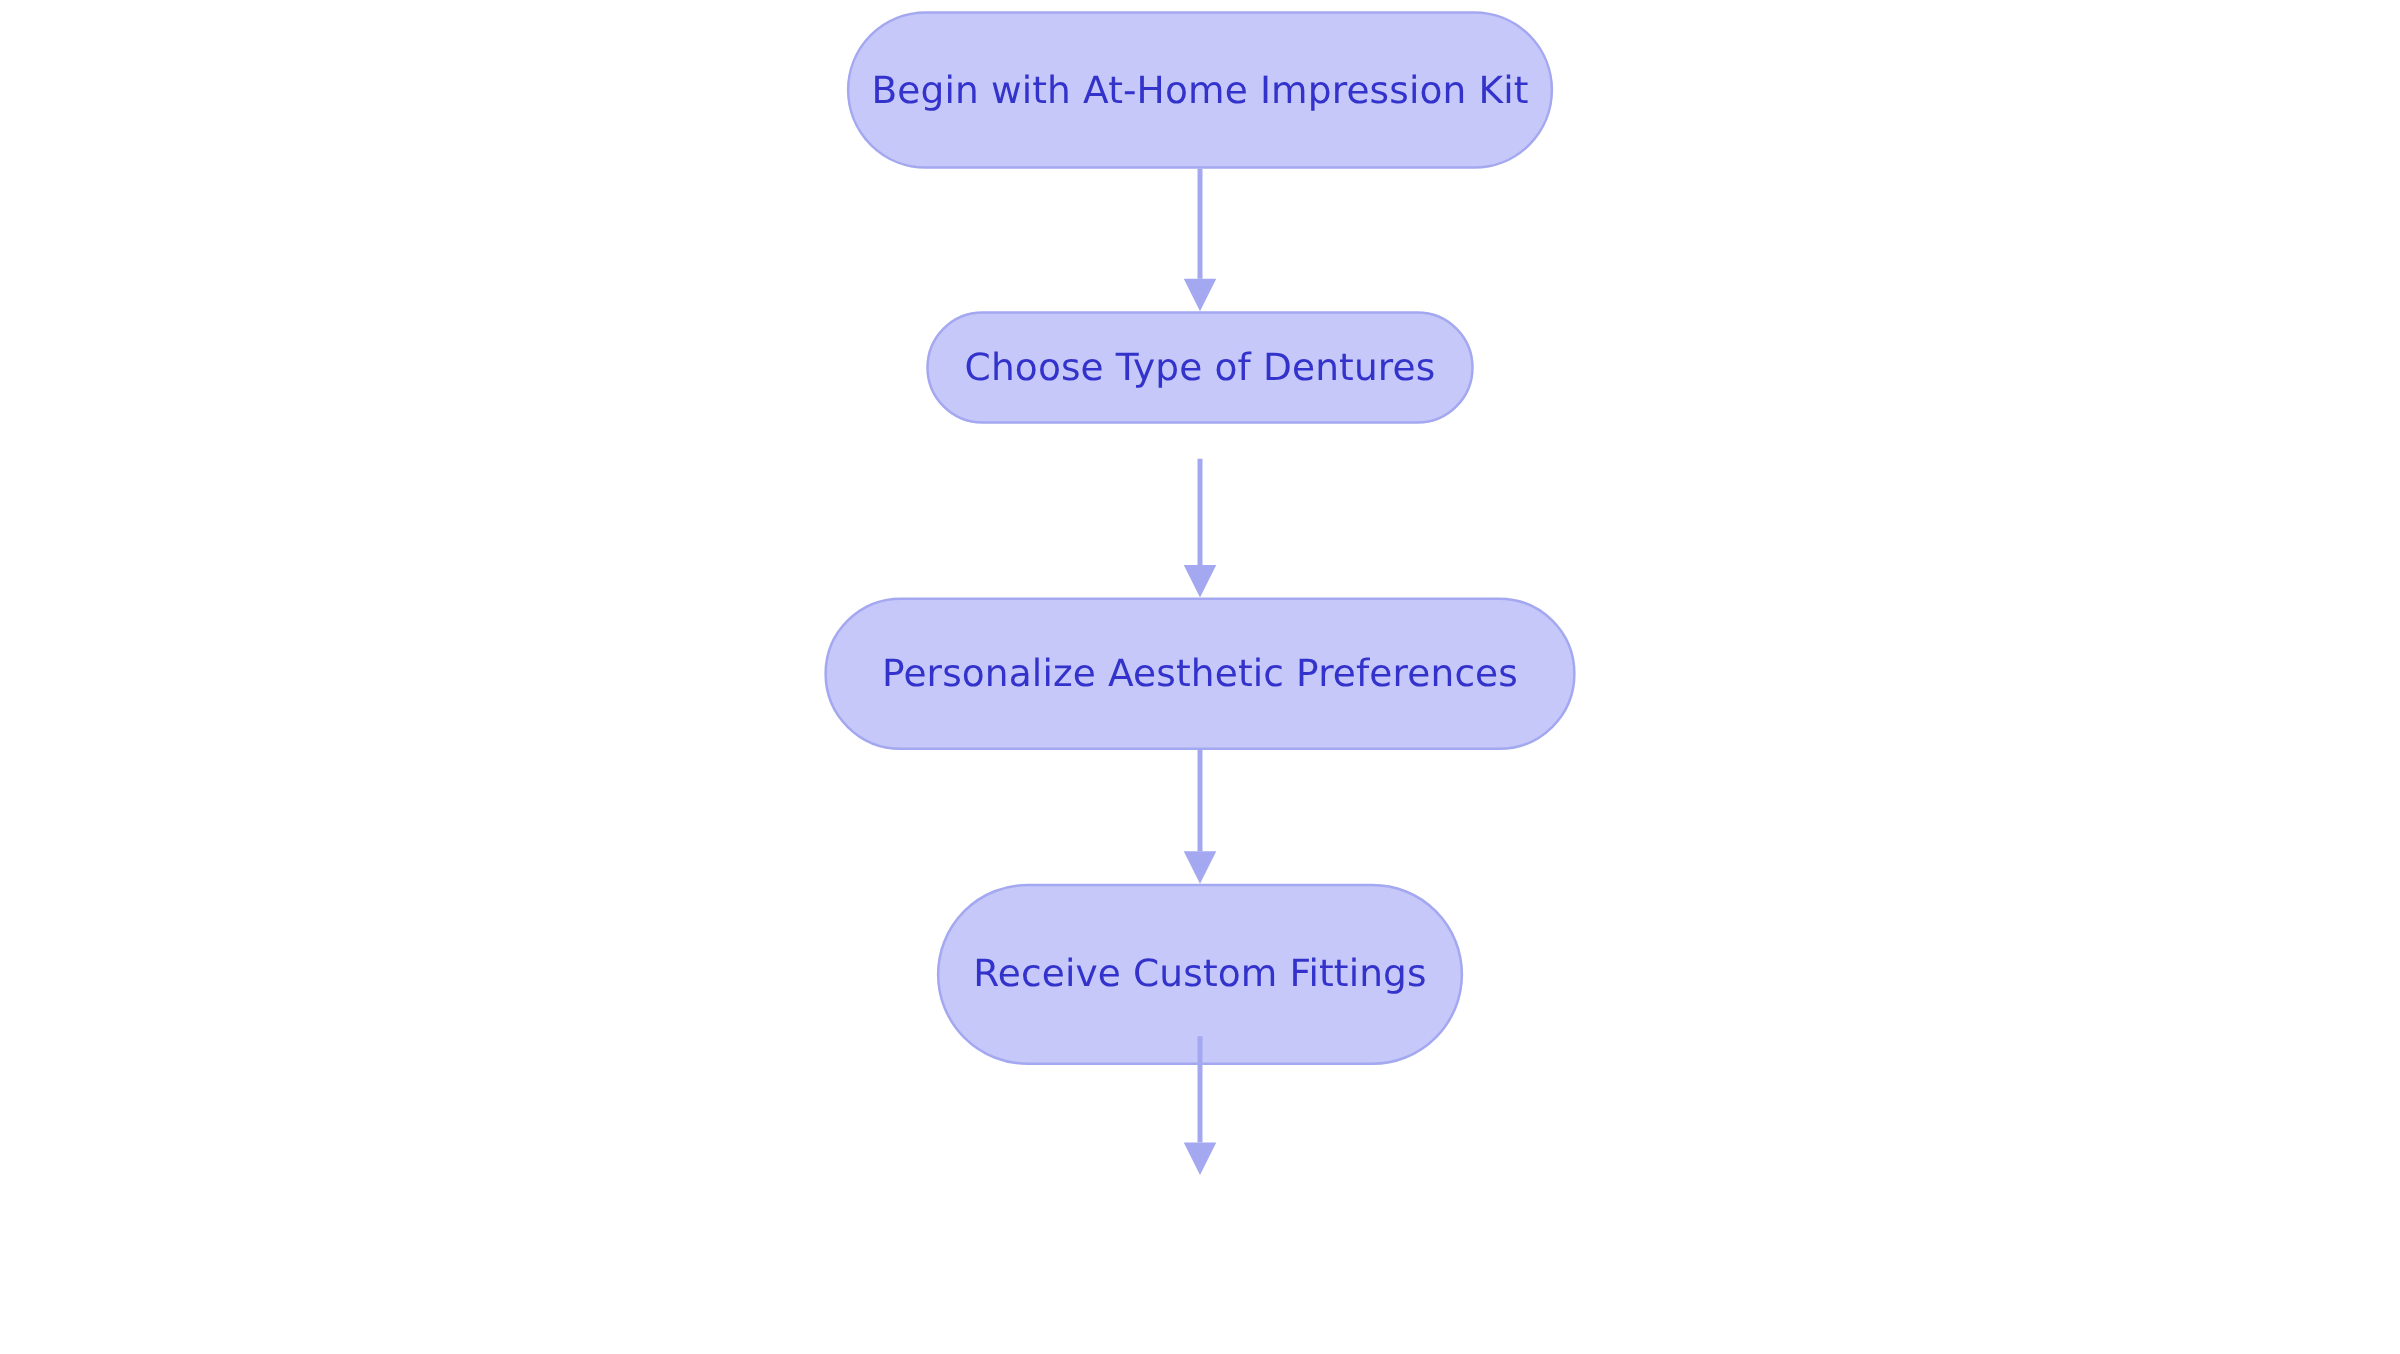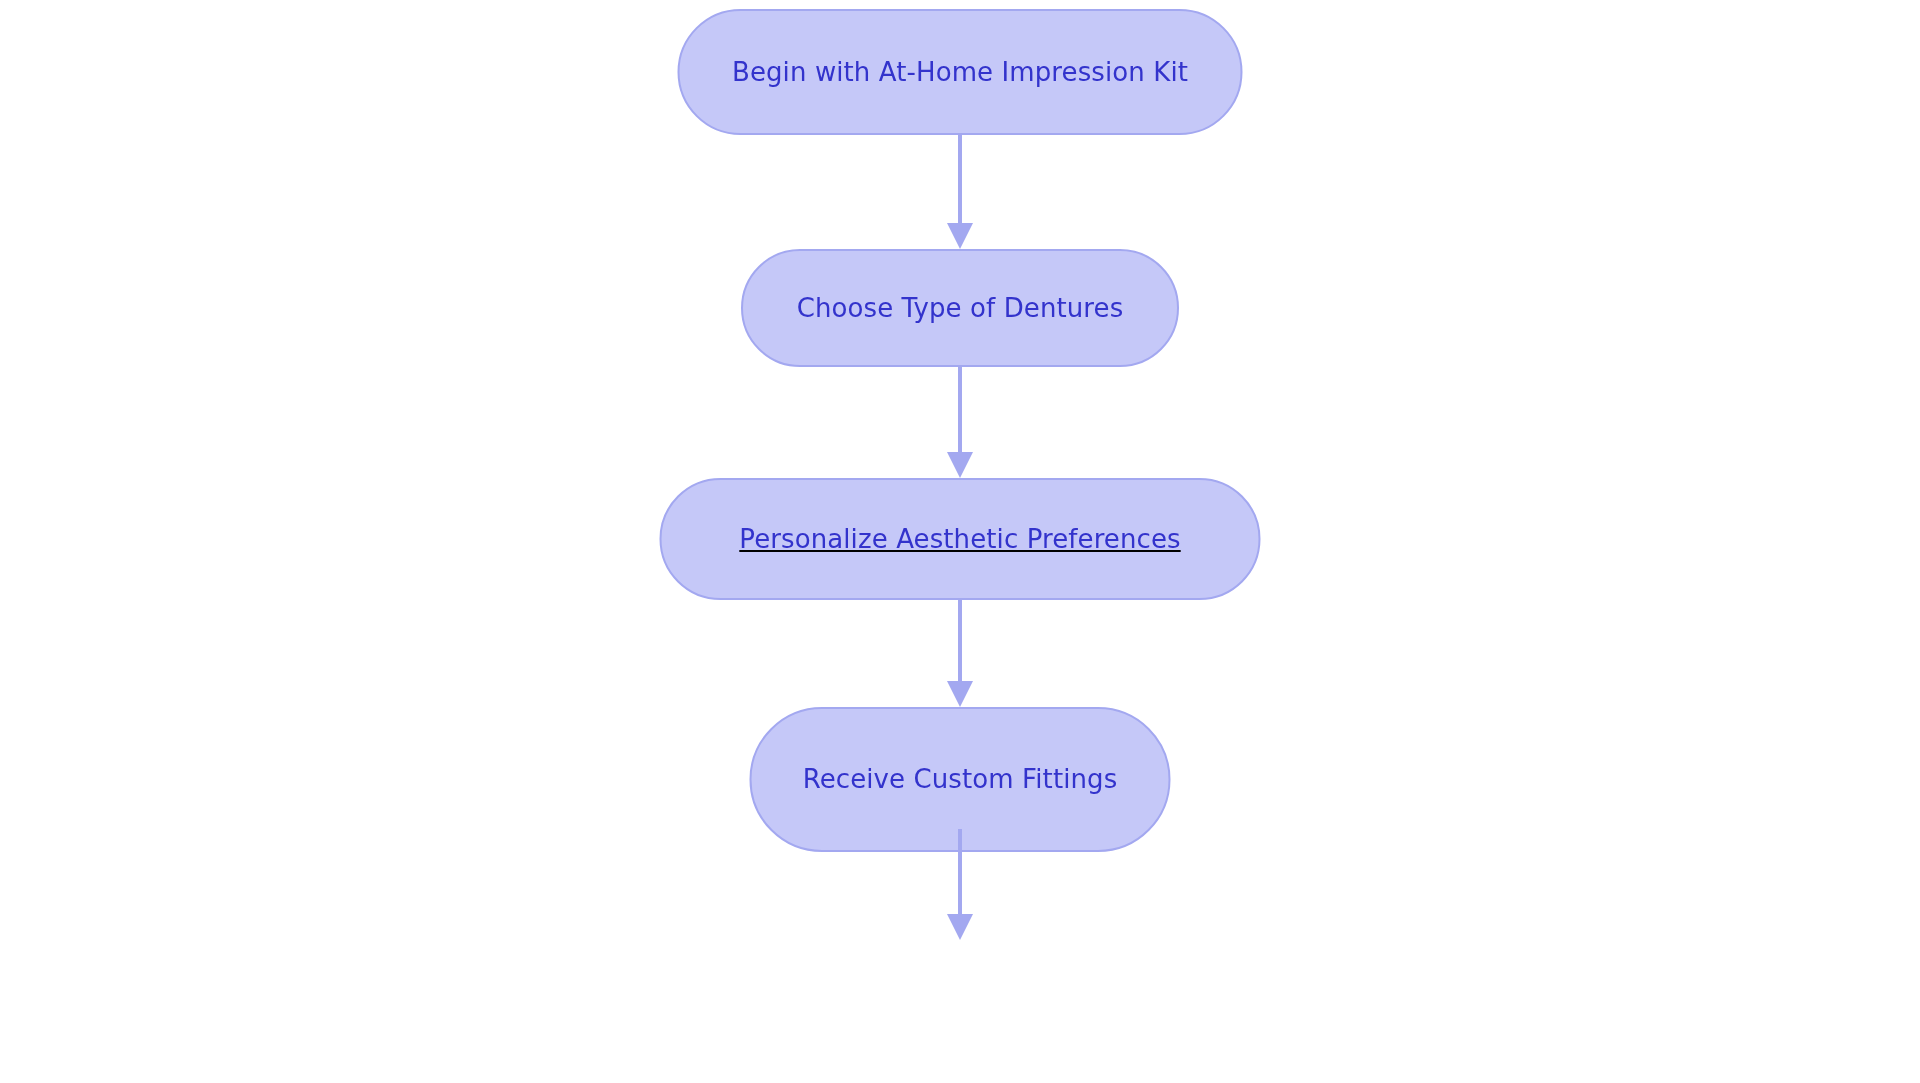--- a/index.html
+++ b/index.html
@@ -31,33 +31,33 @@
     justify-content: center;
     background: #c5c8f8;
     border: 2px solid #a3a8f0;
     border-radius: 999px;
     left: 50%;
     transform: translateX(-50%);
   }
   .node-label {
     color: #3333cc;
     font-family: "DejaVu Sans", "Liberation Sans", sans-serif;
-    font-size: 26px;
+    font-size: 30px;
     font-weight: 400;
     letter-spacing: 0.1px;
     line-height: 1.1;
     white-space: nowrap;
     text-align: center;
     user-select: none;
   }
 
   
   .node-1 { width: 565px; height: 126px; top: 9px;   }
-  .node-2 { width: 438px; height: 118px; top: 249px; }
-  .node-3 { width: 601px; height: 122px; top: 478px; text-decoration: underline; }
+  .node-2 { width: 438px; height: 90px; top: 249px; }
+  .node-3 { width: 601px; height: 122px; top: 478px; }
   .node-4 { width: 421px; height: 145px; top: 707px; }
   .node-5 { width: 506px; height: 124px; top: 940px; }
 
   
   .connector {
     position: absolute;
     left: 50%;
     transform: translateX(-50%);
     width: 30px;
   }

